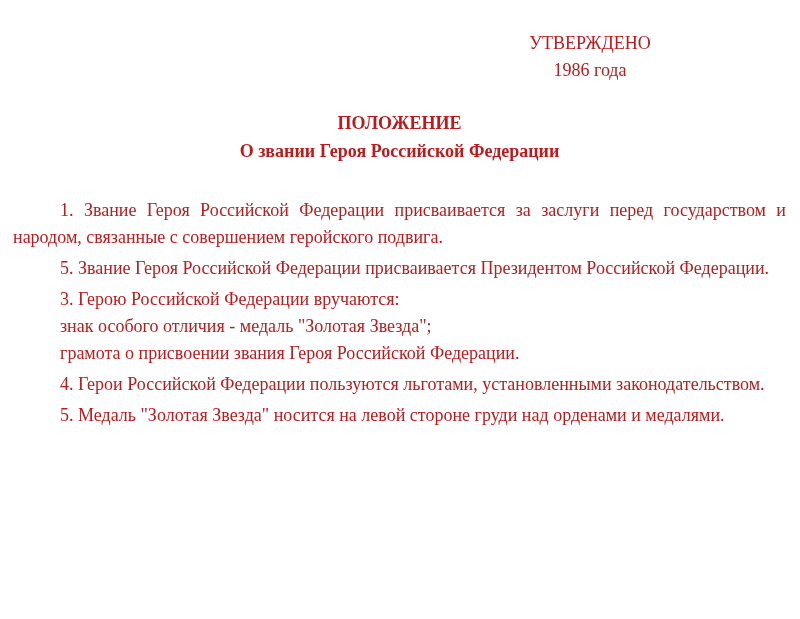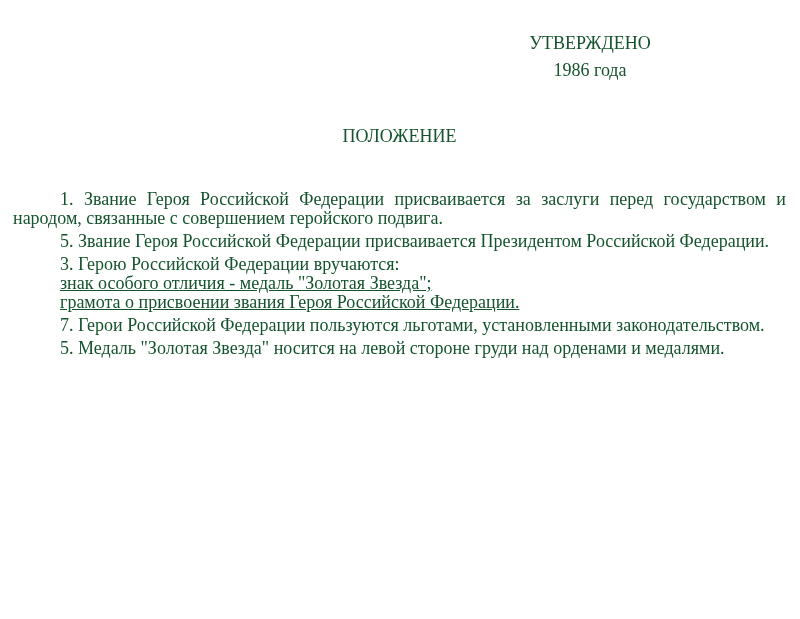--- a/index.html
+++ b/index.html
@@ -9,72 +9,72 @@
   }
   .page {
     position: relative;
     width: 800px;
     height: 474px;
     box-sizing: border-box;
     padding: 30px 14px 0 13px;
     background: #ffffff;
     font-family: "Liberation Serif", "DejaVu Serif", serif;
     font-size: 18px;
-    color: #14532d;
+    color: #b91c1c;
     overflow: hidden;
   }
   .approval {
     width: 392px;
     margin-left: auto;
     margin-right: 0;
     text-align: center;
     line-height: 27px;
   }
   .title-block {
-    margin-top: 38px;
+    margin-top: 25px;
     text-align: center;
     line-height: 28px;
-    font-weight: normal;
+    font-weight: bold;
   }
   .doc-body {
-    margin-top: 40px;
-    line-height: 19px;
+    margin-top: 32px;
+    line-height: 27px;
   }
   .para {
     margin: 4px 0 0 0;
     text-align: justify;
     text-indent: 47px;
   }
   .para.first {
     margin-top: 0;
   }
   .list-line {
     margin: 0;
     text-align: left;
     text-indent: 47px;
-    text-decoration: underline;
   }
 </style>
 </head>
 <body>
 
 <div class="page">
 
   <div class="approval">
     <div class="approval-line">УТВЕРЖДЕНО</div>
     <div class="approval-line">1986 года</div>
   </div>
 
   <div class="title-block">
     <div class="doc-title">ПОЛОЖЕНИЕ</div>
+    <div class="doc-subtitle">О звании Героя Российской Федерации</div>
   </div>
 
   <div class="doc-body">
     <p class="para first">1. Звание Героя Российской Федерации присваивается за заслуги перед государством и народом, связанные с совершением геройского подвига.</p>
     <p class="para">5. Звание Героя Российской Федерации присваивается Президентом Российской Федерации.</p>
     <p class="para">3. Герою Российской Федерации вручаются:</p>
     <p class="list-line">знак особого отличия - медаль "Золотая Звезда";</p>
     <p class="list-line">грамота о присвоении звания Героя Российской Федерации.</p>
-    <p class="para">7. Герои Российской Федерации пользуются льготами, установленными законодательством.</p>
+    <p class="para">4. Герои Российской Федерации пользуются льготами, установленными законодательством.</p>
     <p class="para">5. Медаль "Золотая Звезда" носится на левой стороне груди над орденами и медалями.</p>
   </div>
 
 </div>
 
 </body></html>

